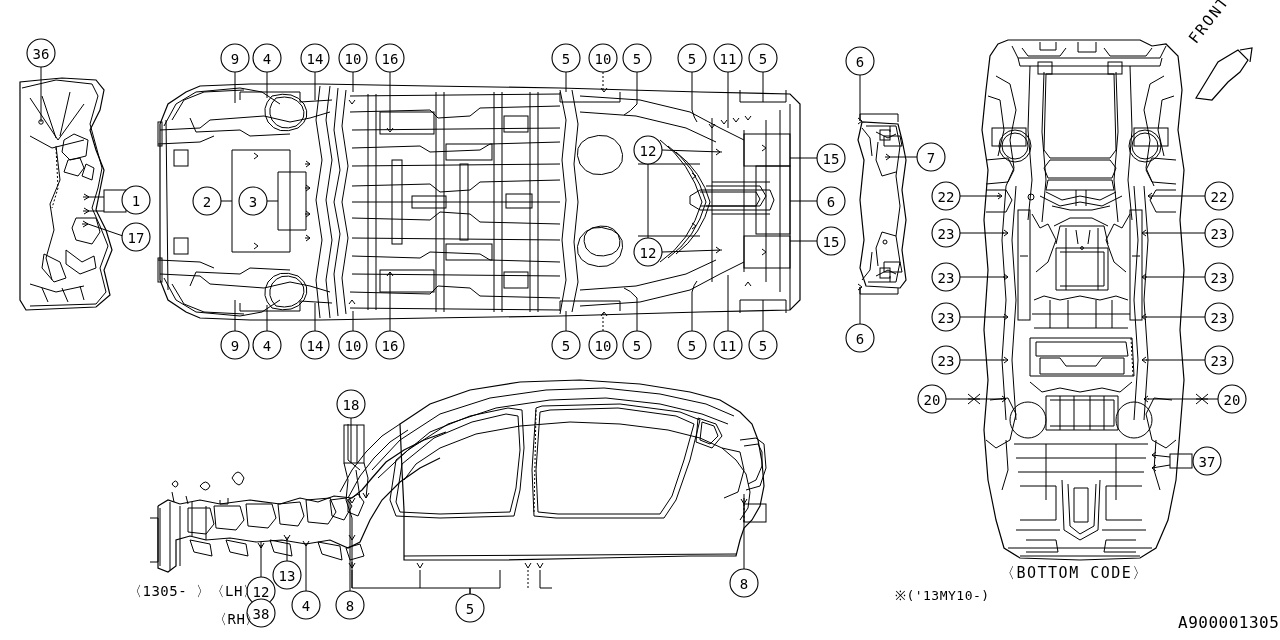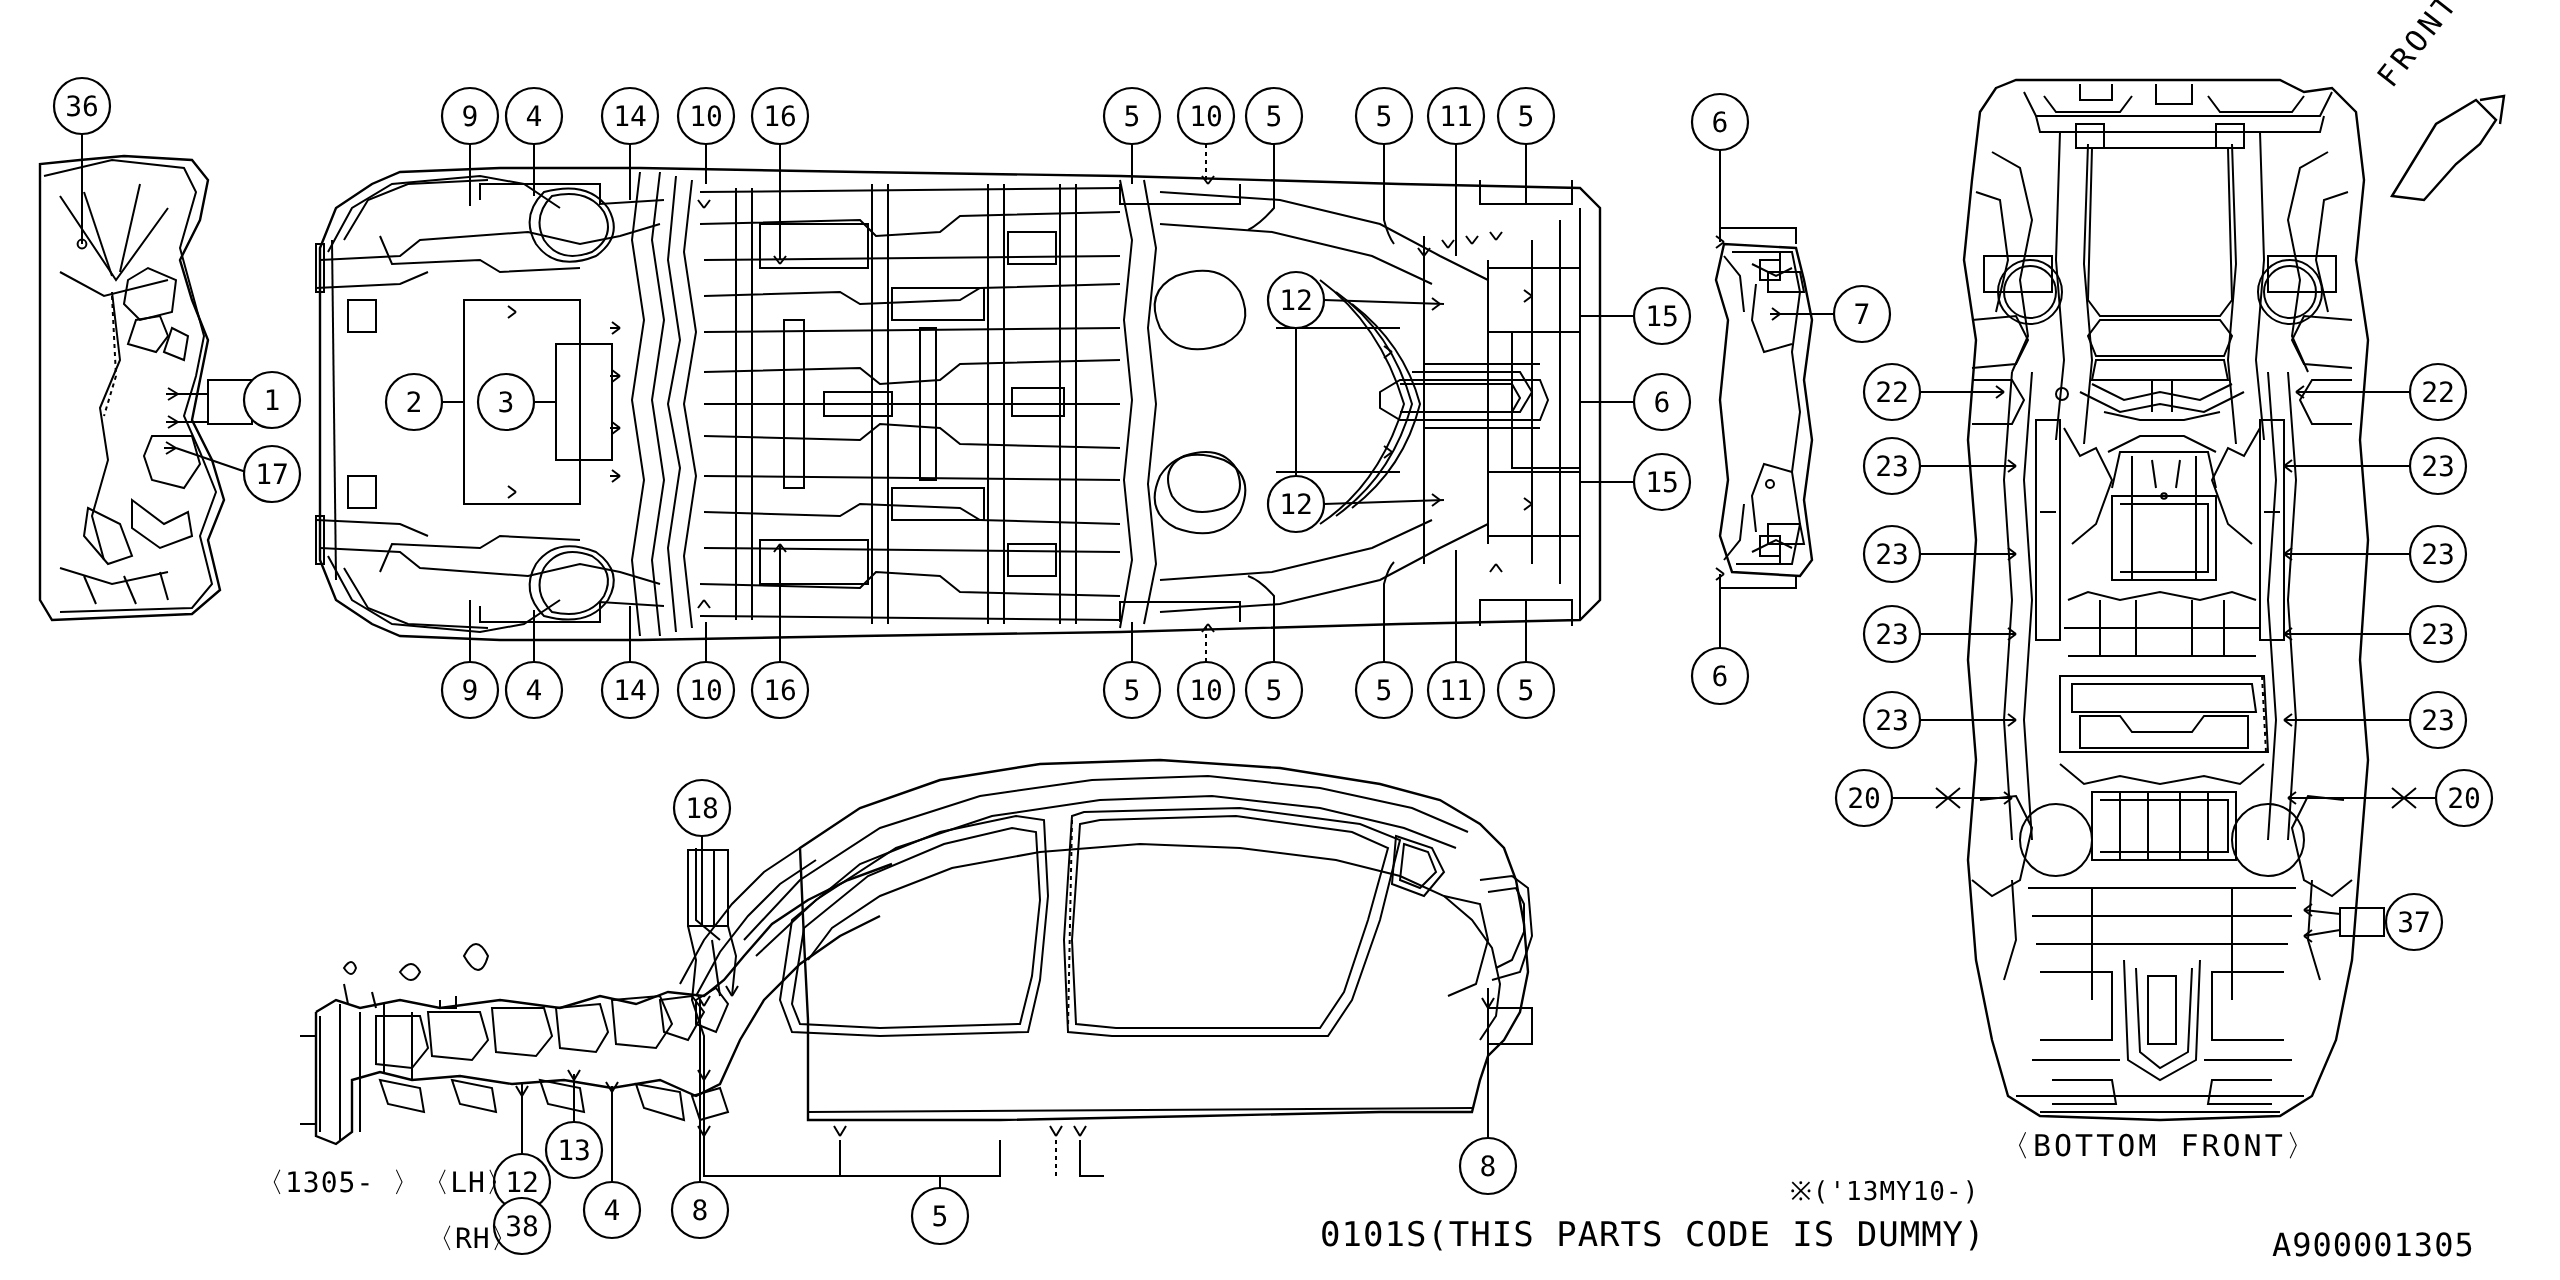--- a/index.html
+++ b/index.html
@@ -19,21 +19,21 @@
   .txt {
     position: absolute;
     font-family: "DejaVu Sans Mono", monospace;
     color: #000;
     white-space: pre;
     letter-spacing: 0.5px;
   }
   #code-label  { left: 660px; top: 608px; font-size: 17px; }
   #note-label  { left: 895px; top: 586px; font-size: 13px; }
   #bv-label    { left: 1000px; top: 564px; font-size: 15px; letter-spacing: 1.5px; }
-  #dwg-label   { left: 1136px; top: 613px; font-size: 16px; }
+  #dwg-label   { left: 1178px; top: 613px; font-size: 16px; }
   #rh-label    { left: 213px; top: 611px; font-size: 14px; letter-spacing: 0.5px; }
   #lh-label    { left: 128px; top: 583px; font-size: 14px; letter-spacing: 0.5px; }
   #front-label {
     left: 1185px; top: 36px; font-size: 15px;
     transform: rotate(-52deg); transform-origin: left top;
     letter-spacing: 2px;
   }
 </style>
 </head>
 <body>
@@ -806,21 +806,20 @@
             <text x="470" y="609" class="bubt">5</text>
           </g>
           <g>
             <circle cx="744" cy="583" r="14" class="bub"></circle>
             <text x="744" y="584" class="bubt">8</text>
           </g>
         </g>
       </g>
 </svg>
 
-<div class="txt" id="code-label">0101S(THIS PARTS CODE IS DUMMY)</div>
 <div class="txt" id="note-label">※('13MY10-)</div>
-<div class="txt" id="bv-label">〈BOTTOM FRONT〉</div>
+<div class="txt" id="bv-label">〈BOTTOM CODE〉</div>
 <div class="txt" id="dwg-label">A900001305</div>
 <div class="txt" id="rh-label">〈RH〉</div>
 <div class="txt" id="lh-label">〈1305- 〉〈LH〉</div>
 <div class="txt" id="front-label">FRONT</div>
 
 </div>
 
 </body></html>

